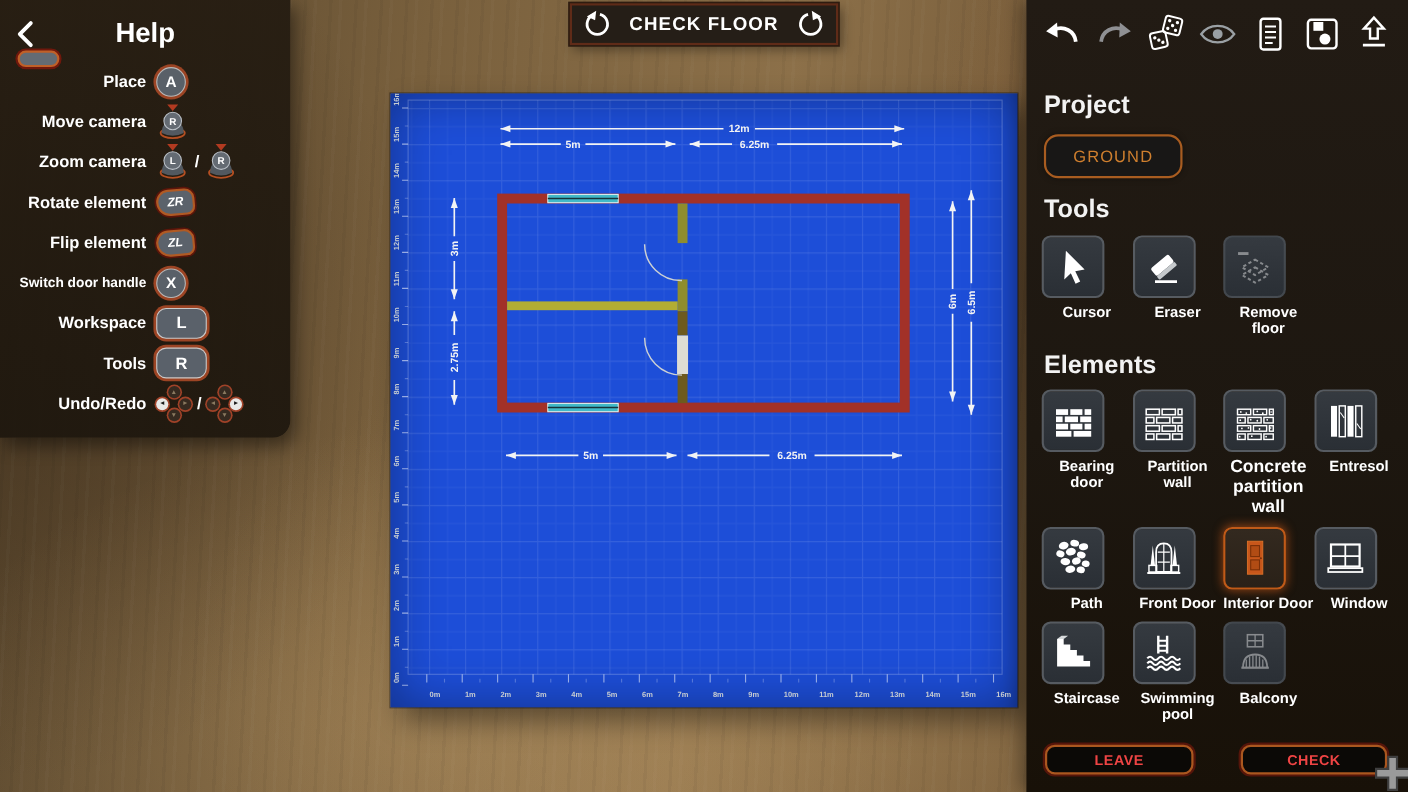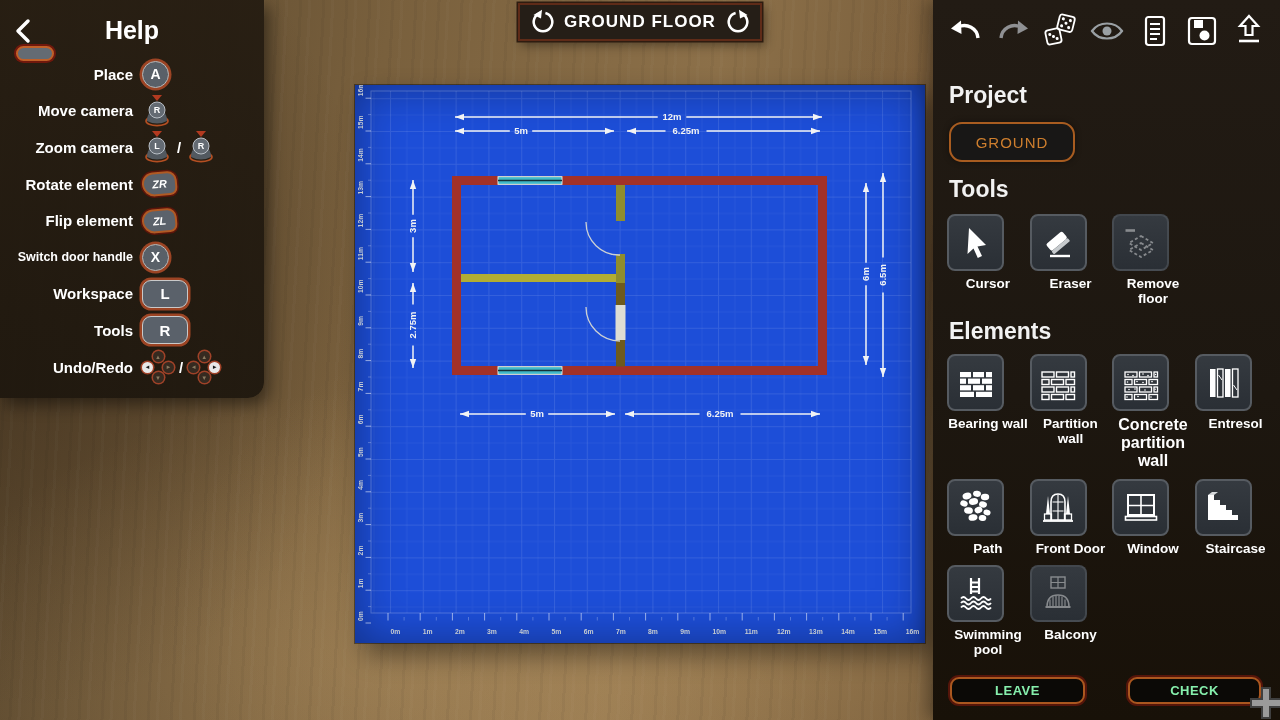--- a/index.html
+++ b/index.html
@@ -78,21 +78,21 @@
   .tile-grid { position:absolute; left:14px; width:330px; display:grid; grid-template-columns:repeat(4,1fr); }
   .cell { display:flex; flex-direction:column; align-items:flex-start; margin-bottom:9px; }
   .tile { width:57px; height:57px; border-radius:8px; background:linear-gradient(180deg,#353a40,#2a2f35);
     border:2px solid #565b61; display:flex; align-items:center; justify-content:center; }
   .tlabel { margin-top:5px; font-size:13.5px; font-weight:bold; text-align:center; line-height:1.12; width:82px; }
   .tlabel.tiny { font-size:16px; }
   .cell.selected .tile { border-color:#c05a18; box-shadow:0 0 9px 1px rgba(205,90,25,.6); background:linear-gradient(180deg,#33291f,#2a2118); }
   .cell.disabled .tile { border-color:rgba(86,91,97,.55); }
   .cell.disabled .tile svg { opacity:.42; }
   .pill-btn { position:absolute; top:677px; height:27px; border-radius:9px; background:#0b0906;
-    border:2px solid #aa571f; box-shadow:0 0 0 2px #55150a; color:#86efac; font-weight:bold; font-size:13px;
+    border:2px solid #aa571f; box-shadow:0 0 0 2px #55150a; color:#ef4444; font-weight:bold; font-size:13px;
     display:flex; align-items:center; justify-content:center; letter-spacing:.5px; }
   .cursor-plus { position:absolute; left:1249px; top:686px; z-index:9; }
 </style>
 </head>
 <body>
 
 <div class="bp">
   <svg viewBox="0 0 570 558">
     <defs>
       <pattern id="grid" width="32.8" height="32.8" patternUnits="userSpaceOnUse" patternTransform="translate(2.2 13.2)">
@@ -278,21 +278,21 @@
   </svg>
 </div>
 
 <div class="floor-header">
   <span class="tbico" style="width:27px;height:27px;">
     <svg width="26" height="26" viewBox="0 0 26 26">
         <path d="M15.4 4 A9.3 9.3 0 1 1 10.6 4" fill="none" stroke="#fff" stroke-width="2.5"></path>
         <polygon points="3.5,6 12,0.8 11,9.5" fill="#fff"></polygon>
       </svg>
   </span>
-  <span class="floor-title">GROUND FLOOR</span>
+  <span class="floor-title">CHECK FLOOR</span>
   <span class="tbico" style="width:27px;height:27px;">
     <svg width="26" height="26" viewBox="0 0 26 26">
         <g transform="translate(26 0) scale(-1 1)">
           <path d="M15.4 4 A9.3 9.3 0 1 1 10.6 4" fill="none" stroke="#fff" stroke-width="2.5"></path>
           <polygon points="3.5,6 12,0.8 11,9.5" fill="#fff"></polygon>
         </g>
       </svg>
   </span>
 </div>
 
@@ -504,21 +504,21 @@
             <rect x="4" y="15.6" width="6" height="5.2"></rect>
             <rect x="12" y="15.6" width="12" height="5.2"></rect>
             <rect x="26" y="15.6" width="10" height="5.2"></rect>
             <rect x="4" y="22.2" width="11" height="5.2"></rect>
             <rect x="17" y="22.2" width="11" height="5.2"></rect>
             <rect x="30" y="22.2" width="6" height="5.2"></rect>
             <rect x="4" y="28.8" width="14" height="5.2"></rect>
             <rect x="20" y="28.8" width="16" height="5.2"></rect>
           </svg>
       </span>
-      <span class="tlabel">Bearing wall</span>
+      <span class="tlabel">Bearing door</span>
     </div>
     <div class="cell">
       <span class="tile">
         <svg width="40" height="40" viewBox="0 0 40 40" fill="none" stroke="#fff" stroke-width="1.4">
             <rect x="4" y="9" width="12" height="5"></rect>
             <rect x="18.5" y="9" width="12" height="5"></rect>
             <rect x="33" y="9" width="3.5" height="5"></rect>
             <rect x="4" y="16.5" width="7" height="5"></rect>
             <rect x="13.5" y="16.5" width="12" height="5"></rect>
             <rect x="28" y="16.5" width="8.5" height="5"></rect>
@@ -610,20 +610,31 @@
             <path d="M20 7.5 V33 M14.5 15 H25.5 M14.5 24 H25.5" stroke="#fff" stroke-width="1.1"></path>
             <polygon points="8,27 10,9 12,27" fill="#fff"></polygon>
             <polygon points="28,27 30,9 32,27" fill="#fff"></polygon>
             <rect x="6.5" y="27" width="7" height="6" fill="none" stroke="#fff" stroke-width="1.3"></rect>
             <rect x="26.5" y="27" width="7" height="6" fill="none" stroke="#fff" stroke-width="1.3"></rect>
             <line x1="5" y1="34" x2="35" y2="34" stroke="#fff" stroke-width="1.8"></line>
           </svg>
       </span>
       <span class="tlabel">Front Door</span>
     </div>
+    <div class="cell selected">
+      <span class="tile">
+        <svg width="40" height="40" viewBox="0 0 40 40">
+            <rect x="13" y="5" width="14" height="30" fill="#c8571b" stroke="#de7228" stroke-width=".8"></rect>
+            <rect x="16" y="9" width="8" height="10" fill="#b14c14" stroke="#7b3008" stroke-width="1"></rect>
+            <rect x="16" y="22" width="8" height="9" fill="#b14c14" stroke="#7b3008" stroke-width="1"></rect>
+            <circle cx="25.2" cy="20.5" r="1" fill="#7b3008"></circle>
+          </svg>
+      </span>
+      <span class="tlabel">Interior Door</span>
+    </div>
     <div class="cell">
       <span class="tile">
         <svg width="40" height="40" viewBox="0 0 40 40" fill="none" stroke="#fff">
             <rect x="7" y="8" width="26" height="20" stroke-width="2"></rect>
             <path d="M20 8 V28 M7 18.5 H33" stroke-width="1.6"></path>
             <rect x="4.5" y="29.5" width="31" height="3.5" stroke-width="1.6"></rect>
           </svg>
       </span>
       <span class="tlabel">Window</span>
     </div>

